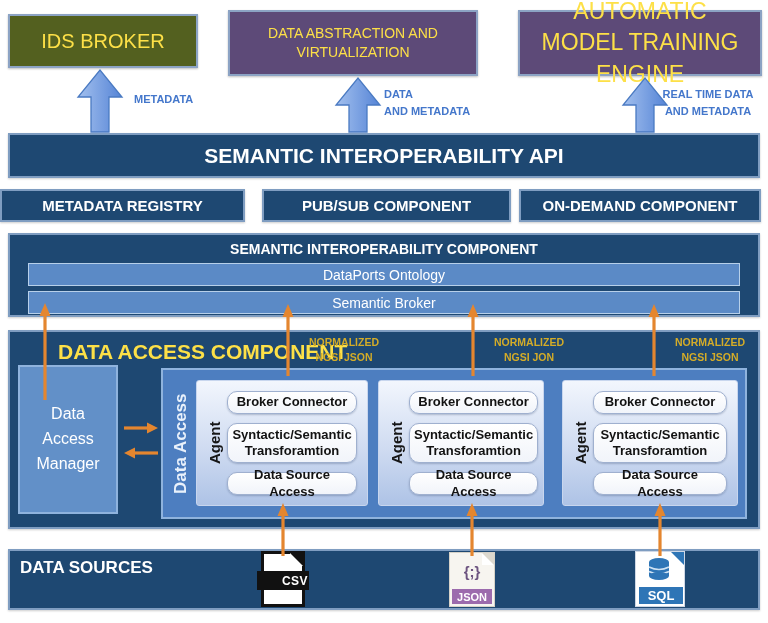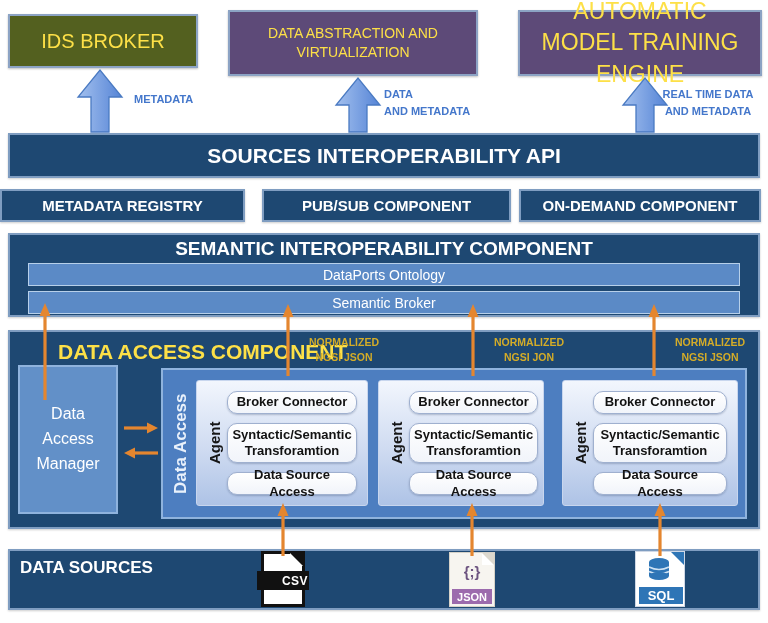--- a/index.html
+++ b/index.html
@@ -63,35 +63,35 @@
     <span>AUTOMATIC MODEL TRAINING ENGINE</span>
   </div>
 
   <div class="abs flow-label pre" style="left:124px;top:91px;">METADATA</div>
   <div class="abs flow-label pre" style="left:374px;top:86px;">DATA
 AND METADATA</div>
   <div class="abs flow-label pre" style="left:648px;top:86px;width:100px;text-align:center;">REAL TIME DATA
 AND METADATA</div>
 
   <div class="abs ctr navy-bar" style="left:8px;top:133px;width:752px;height:45px;font-size:21px;font-weight:bold;">
-    <span>SOURCES INTEROPERABILITY API</span>
+    <span>SEMANTIC INTEROPERABILITY API</span>
   </div>
 
   <div class="abs ctr navy-bar" style="left:0;top:189px;width:245px;height:33px;font-size:15px;font-weight:bold;">
     <span>METADATA REGISTRY</span>
   </div>
   <div class="abs ctr navy-bar" style="left:519px;top:189px;width:242px;height:33px;font-size:15px;font-weight:bold;">
     <span>ON-DEMAND COMPONENT</span>
   </div>
   <div class="abs ctr navy-bar" style="left:262px;top:189px;width:249px;height:33px;font-size:15px;font-weight:bold;">
     <span>PUB/SUB COMPONENT</span>
   </div>
 
   <div class="abs navy-bar" style="left:8px;top:233px;width:752px;height:84px;">
-    <div class="ctr" style="height:27px;font-size:19px;font-weight:bold;">SEMANTIC INTEROPERABILITY COMPONENT</div>
+    <div class="ctr" style="height:27px;font-size:14px;font-weight:bold;">SEMANTIC INTEROPERABILITY COMPONENT</div>
     <div class="abs ctr inner-bar" style="left:18px;top:28px;width:712px;height:23px;">
       <span>DataPorts Ontology</span>
     </div>
     <div class="abs ctr inner-bar" style="left:18px;top:56px;width:712px;height:23px;">
       <span>Semantic Broker</span>
     </div>
   </div>
 
   <div class="abs navy-bar" style="left:8px;top:330px;width:752px;height:199px;">
     <div class="abs" style="left:48px;top:8px;font-size:21px;font-weight:bold;color:#fde047;">DATA ACCESS COMPONENT</div>

